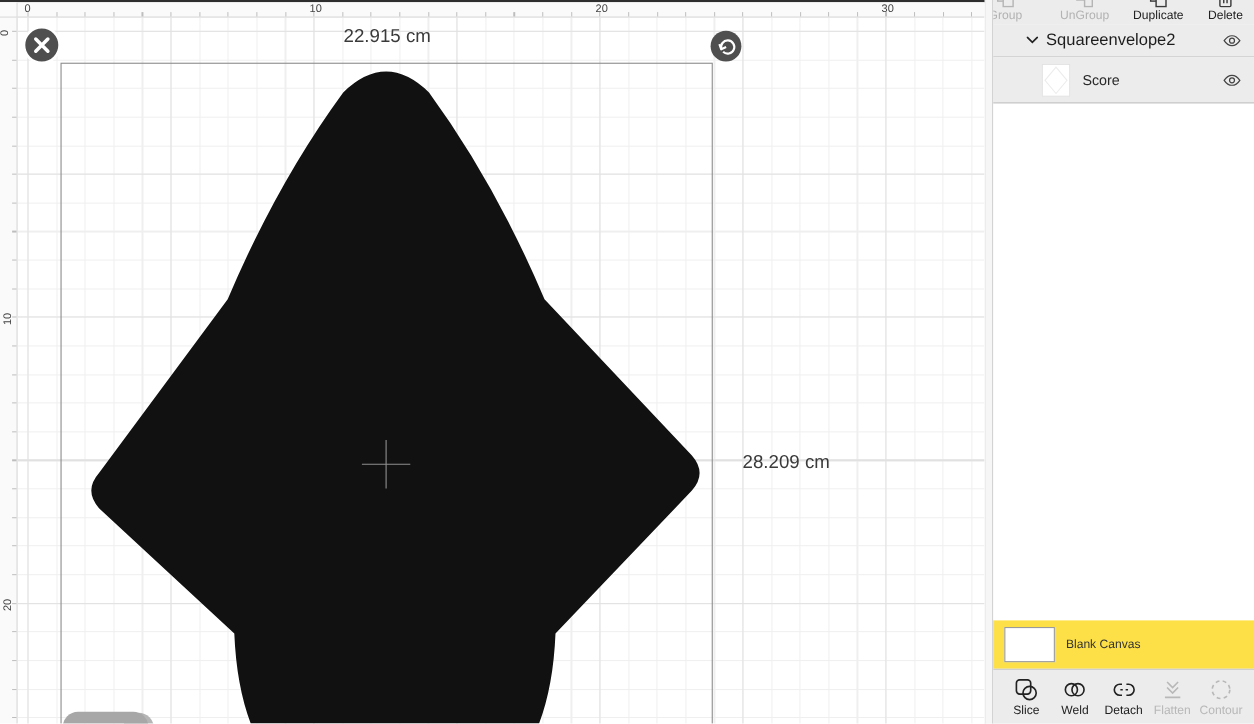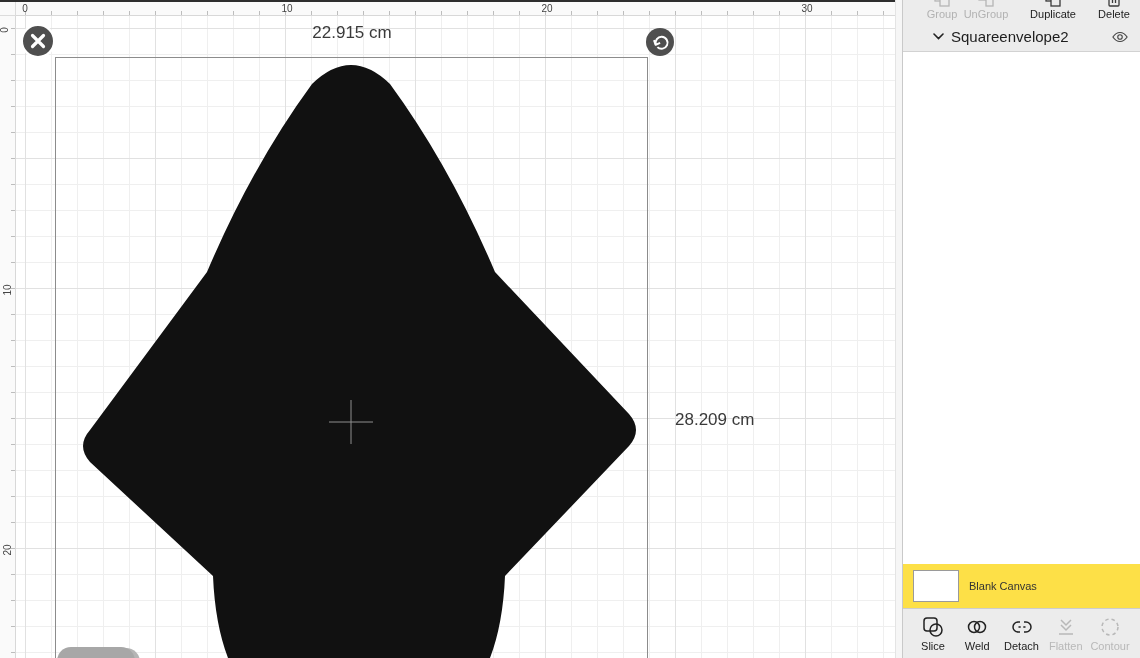--- a/index.html
+++ b/index.html
@@ -139,21 +139,21 @@
       <div class="bl-circle"></div>
       <div class="bl-pill"></div>
     </div>
   </div>
 
   <div class="scroll-strip"></div>
 
   <aside class="panel">
 
     <div class="panel-toolbar">
-      <button class="tbi disabled" style="left:39px; width:54px;">
+      <button class="tbi disabled" style="left:11px; width:54px;">
         <span class="tbi-icon">
           <svg width="16" height="16" viewBox="0 0 16 16">
               <rect x="1" y="1" width="9" height="9" fill="none" stroke="#b5b5b5" stroke-width="1.3"></rect>
               <rect x="6" y="6" width="9" height="9" fill="#ececec" stroke="#b5b5b5" stroke-width="1.3"></rect>
             </svg>
         </span>
         <span class="tbi-label">Group</span>
       </button>
       <button class="tbi disabled" style="left:83px; width:60px;">
         <span class="tbi-icon">
@@ -194,20 +194,35 @@
       <span class="lbl-lg">Squareenvelope2</span>
       <button class="eye-btn">
         <svg width="18" height="13" viewBox="0 0 24 16">
             <path d="M12 2 C6.5 2 2.5 8 2.5 8 C2.5 8 6.5 14 12 14 C17.5 14 21.5 8 21.5 8 C21.5 8 17.5 2 12 2 Z" fill="none" stroke="#444" stroke-width="1.5"></path>
             <circle cx="12" cy="8" r="3" fill="none" stroke="#444" stroke-width="1.5"></circle>
           </svg>
       </button>
     </div>
 
 
+    <div class="layer-row row-score">
+      <span class="thumb">
+        <svg width="26" height="30" viewBox="0 0 26 30">
+            <rect x="0.5" y="0.5" width="25" height="29" fill="#ffffff" stroke="#e2e2e2"></rect>
+            <path d="M13 3 L23 15 L13 27 L3 15 Z" fill="none" stroke="#ececec"></path>
+          </svg>
+      </span>
+      <span class="lbl-md">Score</span>
+      <button class="eye-btn">
+        <svg width="18" height="13" viewBox="0 0 24 16">
+            <path d="M12 2 C6.5 2 2.5 8 2.5 8 C2.5 8 6.5 14 12 14 C17.5 14 21.5 8 21.5 8 C21.5 8 17.5 2 12 2 Z" fill="none" stroke="#444" stroke-width="1.5"></path>
+            <circle cx="12" cy="8" r="3" fill="none" stroke="#444" stroke-width="1.5"></circle>
+          </svg>
+      </button>
+    </div>
 
     <div class="panel-spacer"></div>
 
     <div class="canvas-row">
       <span class="canvas-thumb"></span>
       <span class="cr-label">Blank Canvas</span>
     </div>
 
     <div class="panel-actions">
       <button class="act">

